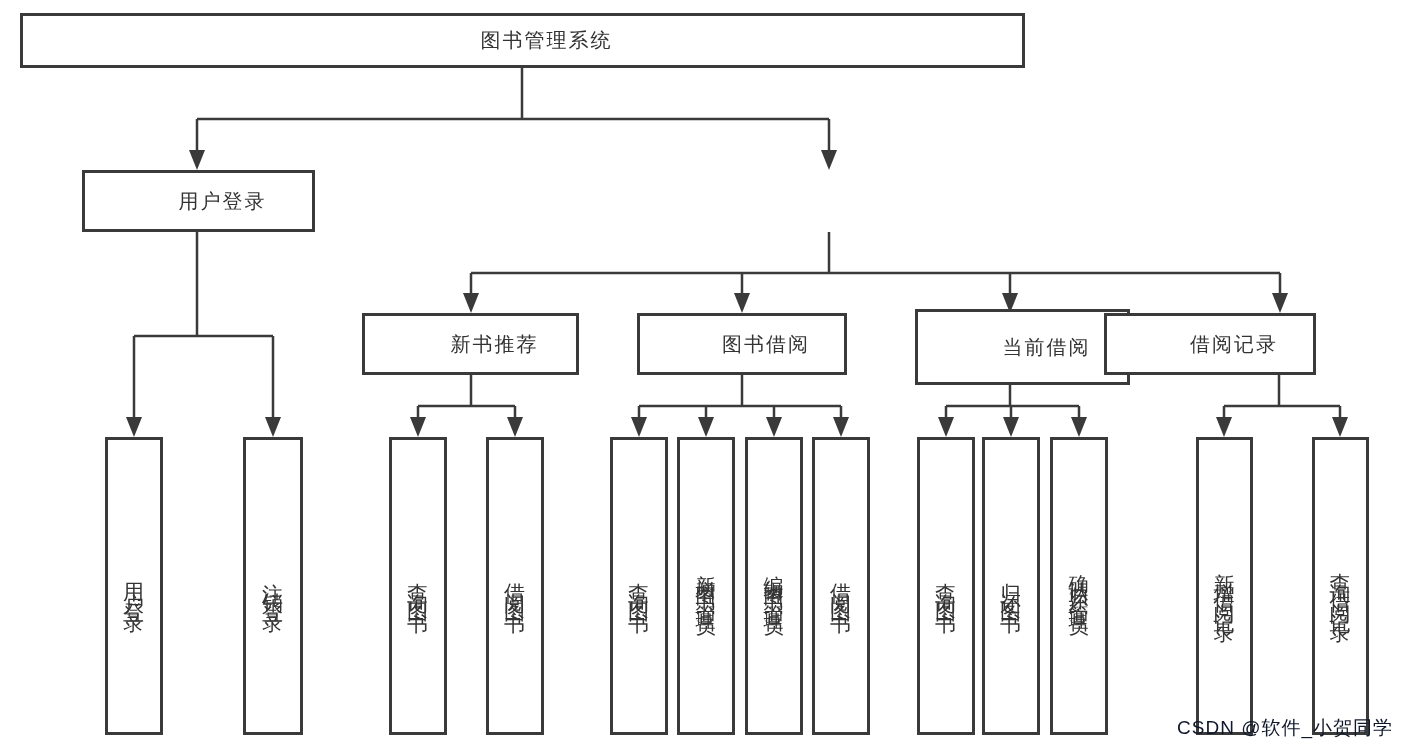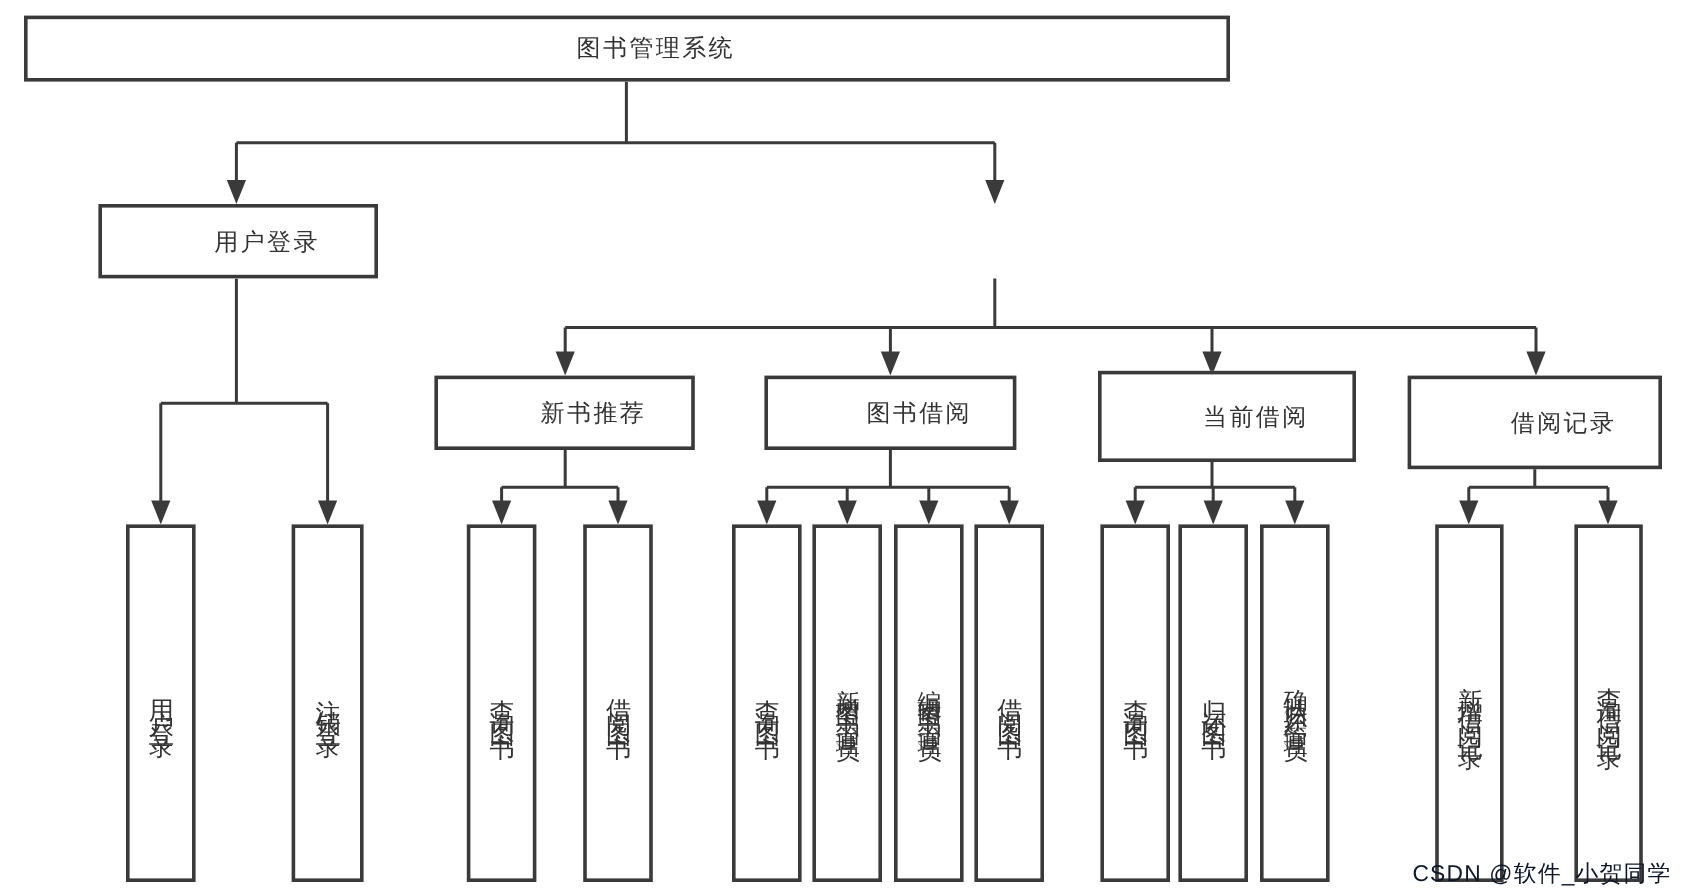--- a/index.html
+++ b/index.html
@@ -71,21 +71,21 @@
     </g>
   </svg>
 
   <div class="hbox" style="left:20px;top:13px;width:1005px;height:55px;">图书管理系统</div>
 
   <div class="hbox" style="left:82px;top:170px;width:233px;height:62px;">用户登录</div>
 
   <div class="hbox" style="left:362px;top:313px;width:217px;height:62px;">新书推荐</div>
   <div class="hbox" style="left:637px;top:313px;width:210px;height:62px;">图书借阅</div>
   <div class="hbox" style="left:903px;top:309px;width:215px;height:76px;margin-left:12px;">当前借阅</div>
-  <div class="hbox" style="left:1173px;top:313px;width:212px;height:78px;">借阅记录</div>
+  <div class="hbox" style="left:1104px;top:313px;width:212px;height:62px;">借阅记录</div>
 
   <div class="vbox" style="left:105px;width:58px;">用户登录</div>
   <div class="vbox" style="left:243px;width:60px;">注销登录</div>
 
   <div class="vbox" style="left:389px;width:58px;">查询图书</div>
   <div class="vbox" style="left:486px;width:58px;">借阅图书</div>
 
   <div class="vbox" style="left:610px;width:58px;">查询图书</div>
   <div class="vbox long" style="left:677px;width:58px;">新增图书（管理员）</div>
   <div class="vbox long" style="left:745px;width:58px;">编辑图书（管理员）</div>

